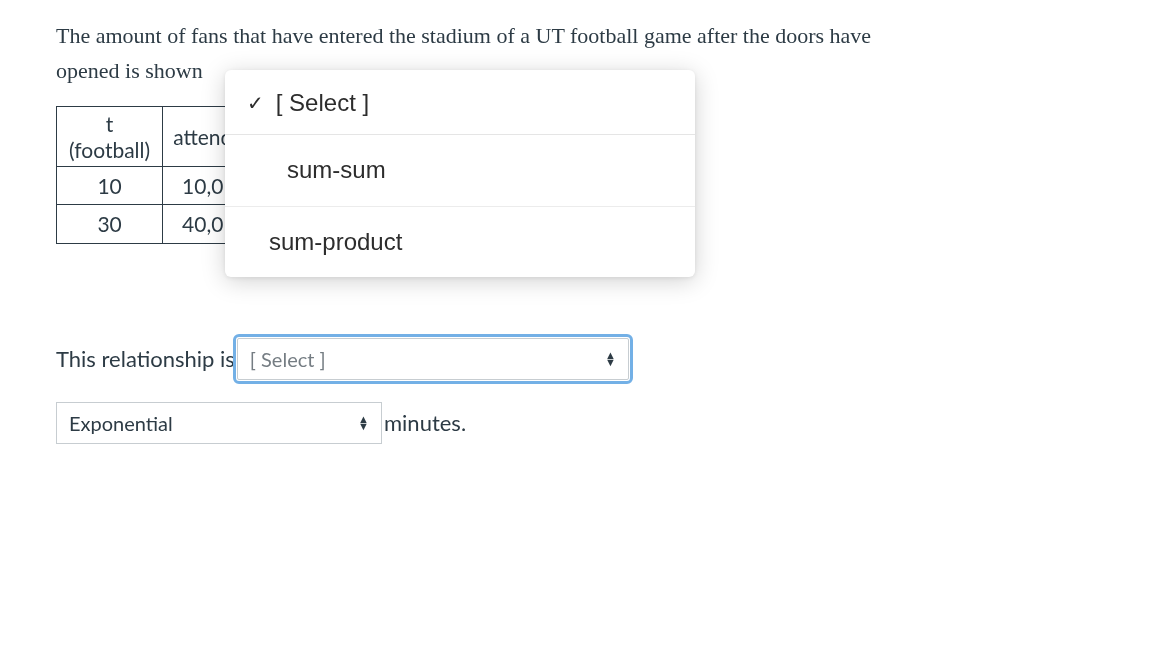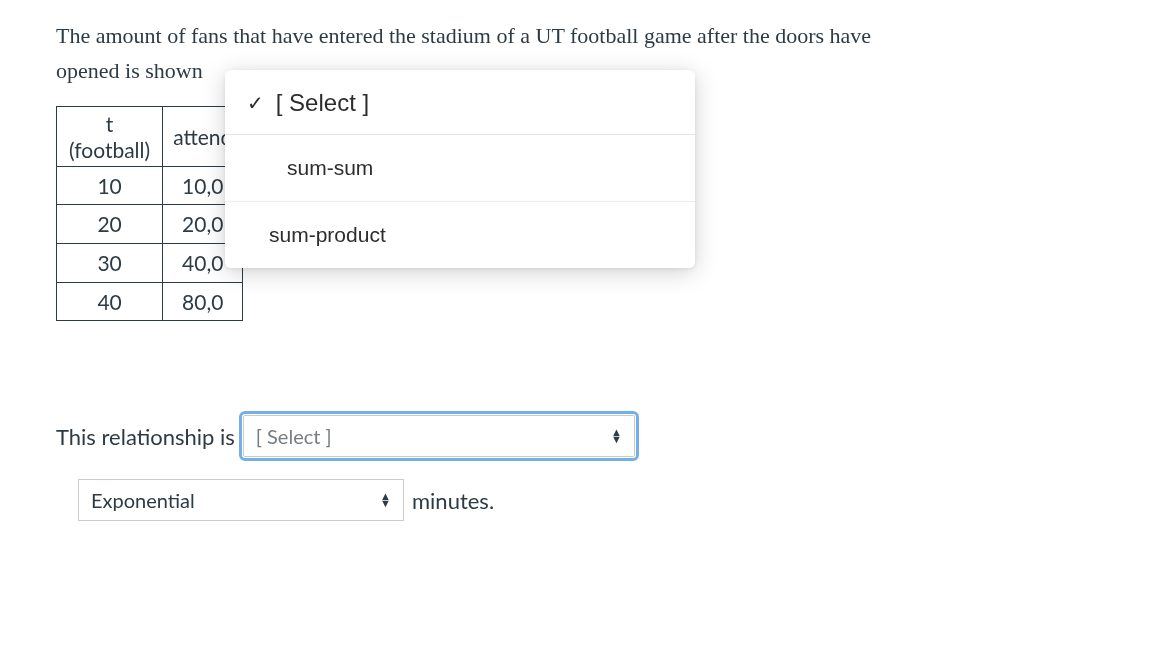--- a/index.html
+++ b/index.html
@@ -65,38 +65,37 @@
     align-items: center;
     gap: 12px;
     border-bottom: 1px solid #e5e5e5;
   }
   .dropdown-selected .check {
     font-size: 20px;
     color: #2d2d2d;
   }
   .dropdown-opt {
     padding: 16px 22px 16px 62px;
-    font-size: 21px;
+    font-size: 24px;
     color: #2d2d2d;
     border-bottom: 1px solid #ececec;
     cursor: pointer;
   }
   .dropdown-opt:last-child { border-bottom: none; padding-left: 44px; }
 
   
   .sentence-row {
     margin-top: 94px;
     display: flex;
     align-items: center;
-    gap: 8px;
+    gap: 2px;
     flex-wrap: wrap;
   }
   .sentence-row.second {
     margin-top: 22px;
-    margin-left: 22px;
   }
   .select-box {
     display: inline-flex;
     align-items: center;
     justify-content: space-between;
     border: 1px solid #c7cdd1;
     background: #fff;
     height: 42px;
     padding: 0 12px;
     font-size: 20px;
@@ -137,30 +136,22 @@
           <span>(football)</span>
         </div>
       </th>
       <th>attend</th>
     </tr>
     <tr>
       <td>10</td>
       <td>10,0</td>
     </tr>
     <tr>
-      <td>20</td>
-      <td>20,0</td>
-    </tr>
-    <tr>
       <td>30</td>
       <td>40,0</td>
-    </tr>
-    <tr>
-      <td>40</td>
-      <td>80,0</td>
     </tr>
   </tbody>
     </table>
 </div>
 
 <div class="dropdown-open">
   <div class="dropdown-selected">
     <span class="check">✓</span>
     <span>[ Select ]</span>
   </div>

